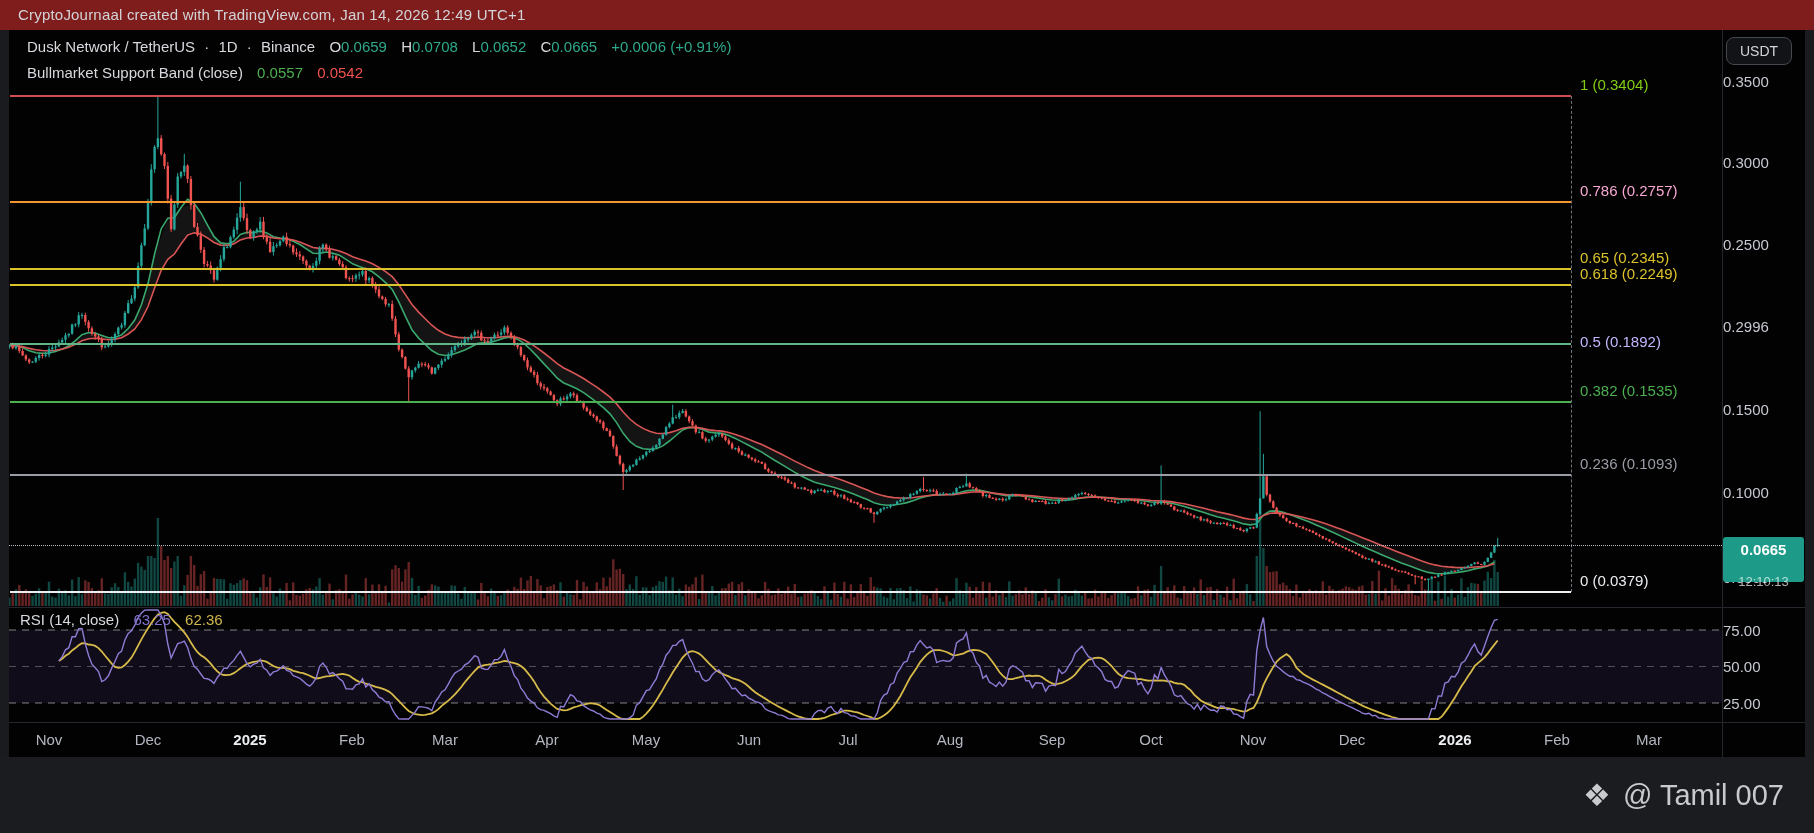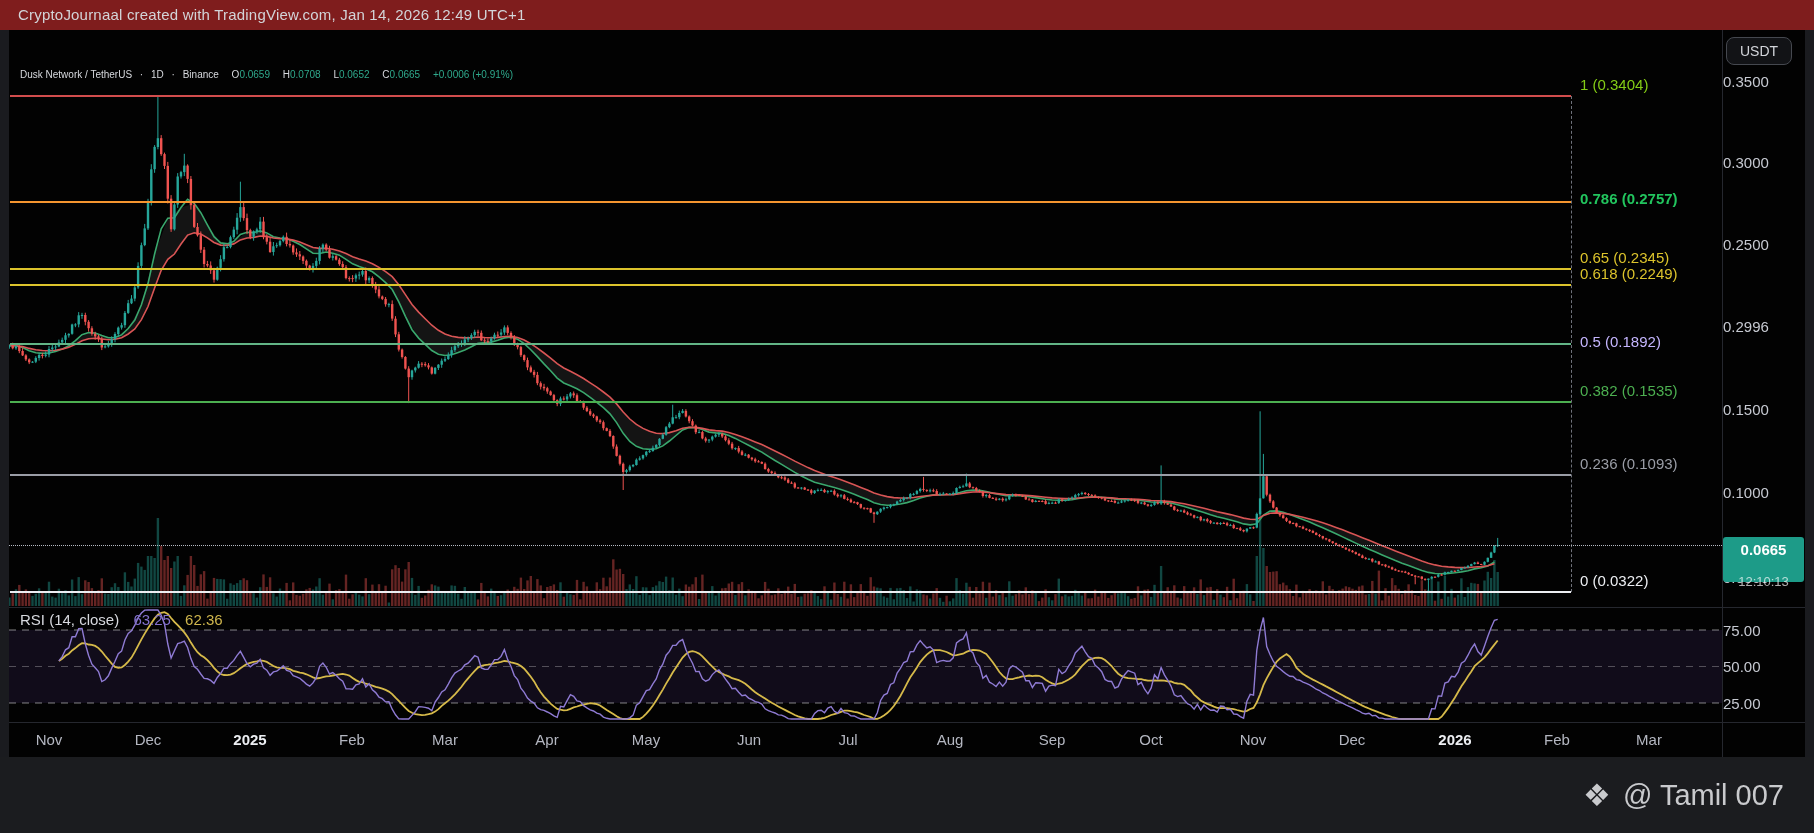--- a/index.html
+++ b/index.html
@@ -2,21 +2,21 @@
 <html><head>
 <meta charset="utf-8">
 <style>
   html,body{margin:0;padding:0;background:#1a1b1f;width:1814px;height:833px;overflow:hidden;
     font-family:"Liberation Sans","DejaVu Sans",sans-serif;-webkit-font-smoothing:antialiased;}
   .abs{position:absolute;}
   #topbar{left:0;top:0;width:1814px;height:30px;background:#7f1d1d;color:#d3d4d8;font-size:15px;line-height:30px;}
   #topbar span{margin-left:18px;letter-spacing:.2px;}
   #panel{left:9px;top:30px;width:1796px;height:727px;background:#020202;}
   svg{display:block;}
-  .legend{left:11px;top:6px;z-index:8;font-size:10px;white-space:nowrap;margin-top:28px;}
+  .legend{left:18px;top:6px;z-index:8;font-size:15px;white-space:nowrap;}
   .lrow{height:21px;line-height:21px;}
   .lrow.r3{margin-top:5px;}
   .w{color:#d7d9de;} .gn{color:#2fa98c;} .g2{color:#4caf50;} .rd{color:#ef5350;}
   .sp{display:inline-block;width:10px;} .sps{display:inline-block;width:5px;}
   .fib-line{height:2px;z-index:6;left:1px;width:1561px;}
   .fib-label{left:1571px;z-index:6;font-size:15px;white-space:nowrap;}
   .pricedot{left:0;top:515px;width:1713px;height:0;border-top:1px dotted #b7bac3;z-index:6;}
   .dashv{left:1562px;top:66px;height:496px;width:0;border-left:1px dashed #6f727b;z-index:4;}
   .pdiv{left:0;width:1796px;height:1px;background:#25272e;z-index:3;}
   .axborder{left:1713px;top:0;width:1px;height:727px;background:#25272e;z-index:3;}
@@ -1419,39 +1419,44 @@
       <span class="w">·</span><span class="sps"></span>
       <span class="w">1D</span><span class="sps"></span>
       <span class="w">·</span><span class="sps"></span>
       <span class="w">Binance</span><span class="sp"></span>
       <span class="w">O</span><span class="gn">0.0659</span><span class="sp"></span>
       <span class="w">H</span><span class="gn">0.0708</span><span class="sp"></span>
       <span class="w">L</span><span class="gn">0.0652</span><span class="sp"></span>
       <span class="w">C</span><span class="gn">0.0665</span><span class="sp"></span>
       <span class="gn">+0.0006 (+0.91%)</span>
     </div>
+    <div class="lrow r3">
+      <span class="w">Bullmarket Support Band (close)</span><span class="sp"></span>
+      <span class="g2">0.0557</span><span class="sp"></span>
+      <span class="rd">0.0542</span>
+    </div>
   </div>
 
   <div id="fib-layer">
       <div class="fib-line abs" style="top: 65px; background: rgb(210, 77, 77);"></div>
       <div class="fib-label abs" style="top: 46px; color: #84cc16;">1 (0.3404)</div>
       <div class="fib-line abs" style="top: 171px; background: rgb(245, 149, 47);"></div>
-      <div class="fib-label abs" style="top: 160px; color: #22c55e; font-weight: bold;">0.786 (0.2757)</div>
+      <div class="fib-label abs" style="top: 152px; color: #f9a8d4;">0.786 (0.2757)</div>
       <div class="fib-line abs" style="top: 238px; background: rgb(220, 195, 44);"></div>
       <div class="fib-label abs" style="top: 219px; color: rgb(220, 195, 44);">0.65 (0.2345)</div>
       <div class="fib-line abs" style="top: 254px; background: rgb(220, 195, 44);"></div>
       <div class="fib-label abs" style="top: 235px; color: rgb(220, 195, 44);">0.618 (0.2249)</div>
       <div class="fib-line abs" style="top: 313px; background: rgb(98, 181, 134);"></div>
       <div class="fib-label abs" style="top: 303px; color: #c4b5fd;">0.5 (0.1892)</div>
       <div class="fib-line abs" style="top: 371px; background: rgb(76, 175, 80);"></div>
       <div class="fib-label abs" style="top: 352px; color: rgb(76, 175, 80);">0.382 (0.1535)</div>
       <div class="fib-line abs" style="top: 444px; background: rgb(154, 157, 166);"></div>
       <div class="fib-label abs" style="top: 425px; color: rgb(154, 157, 166);">0.236 (0.1093)</div>
       <div class="fib-line abs" style="top: 561px; background: rgb(236, 238, 242);"></div>
-      <div class="fib-label abs" style="top: 542px; color: rgb(236, 238, 242);">0 (0.0322)</div>
+      <div class="fib-label abs" style="top: 542px; color: rgb(236, 238, 242);">0 (0.0379)</div>
     </div>
   <div class="pricedot abs"></div>
   <div class="dashv abs"></div>
 
   <div class="pdiv abs" style="top:577px"></div>
   <div class="pdiv abs" style="top:692px"></div>
   <div class="axborder abs"></div>
 
   <div id="axis-labels">
       <div class="axlabel abs" style="top: 51px;">0.3500</div>

